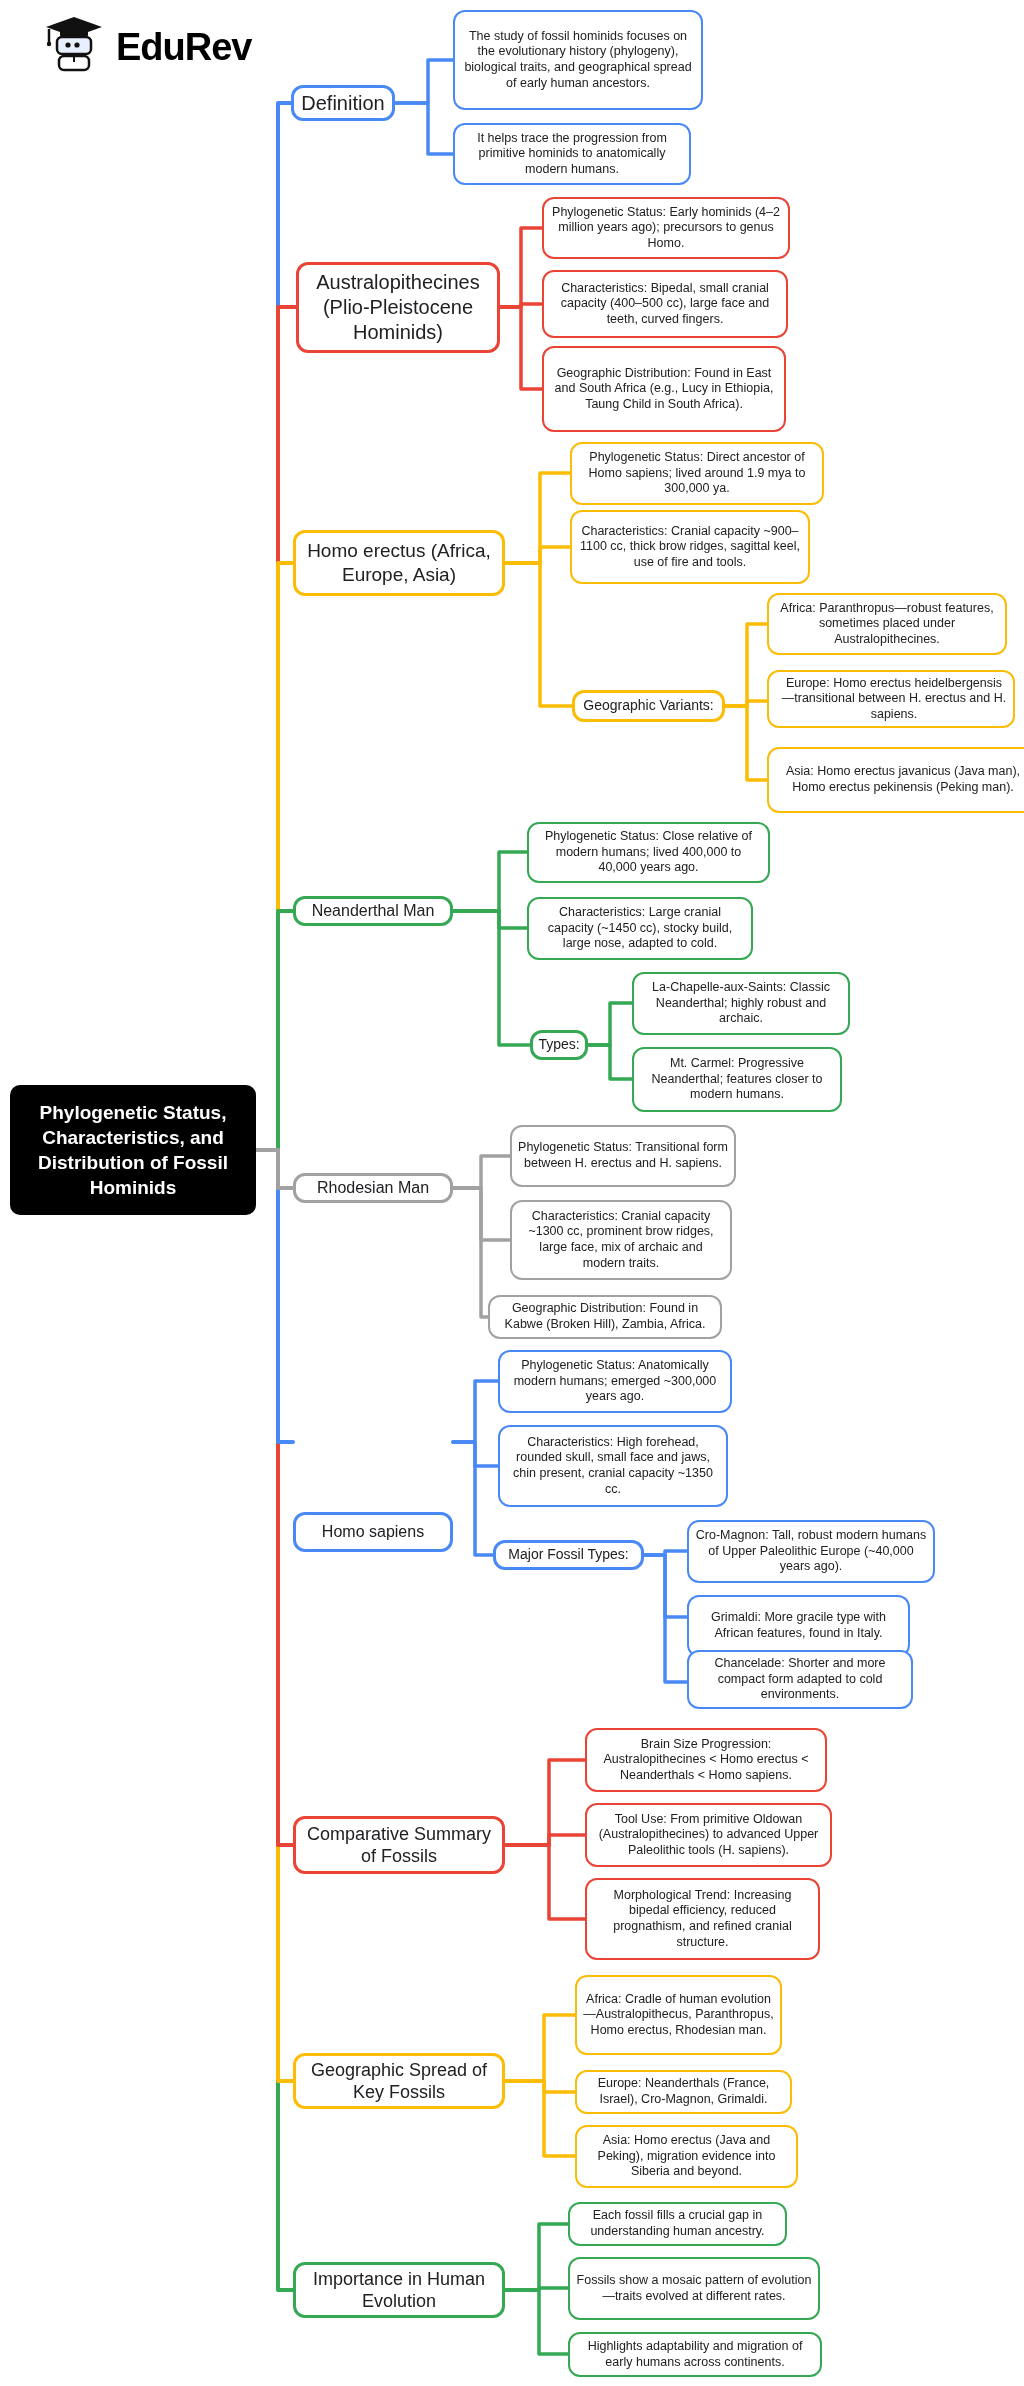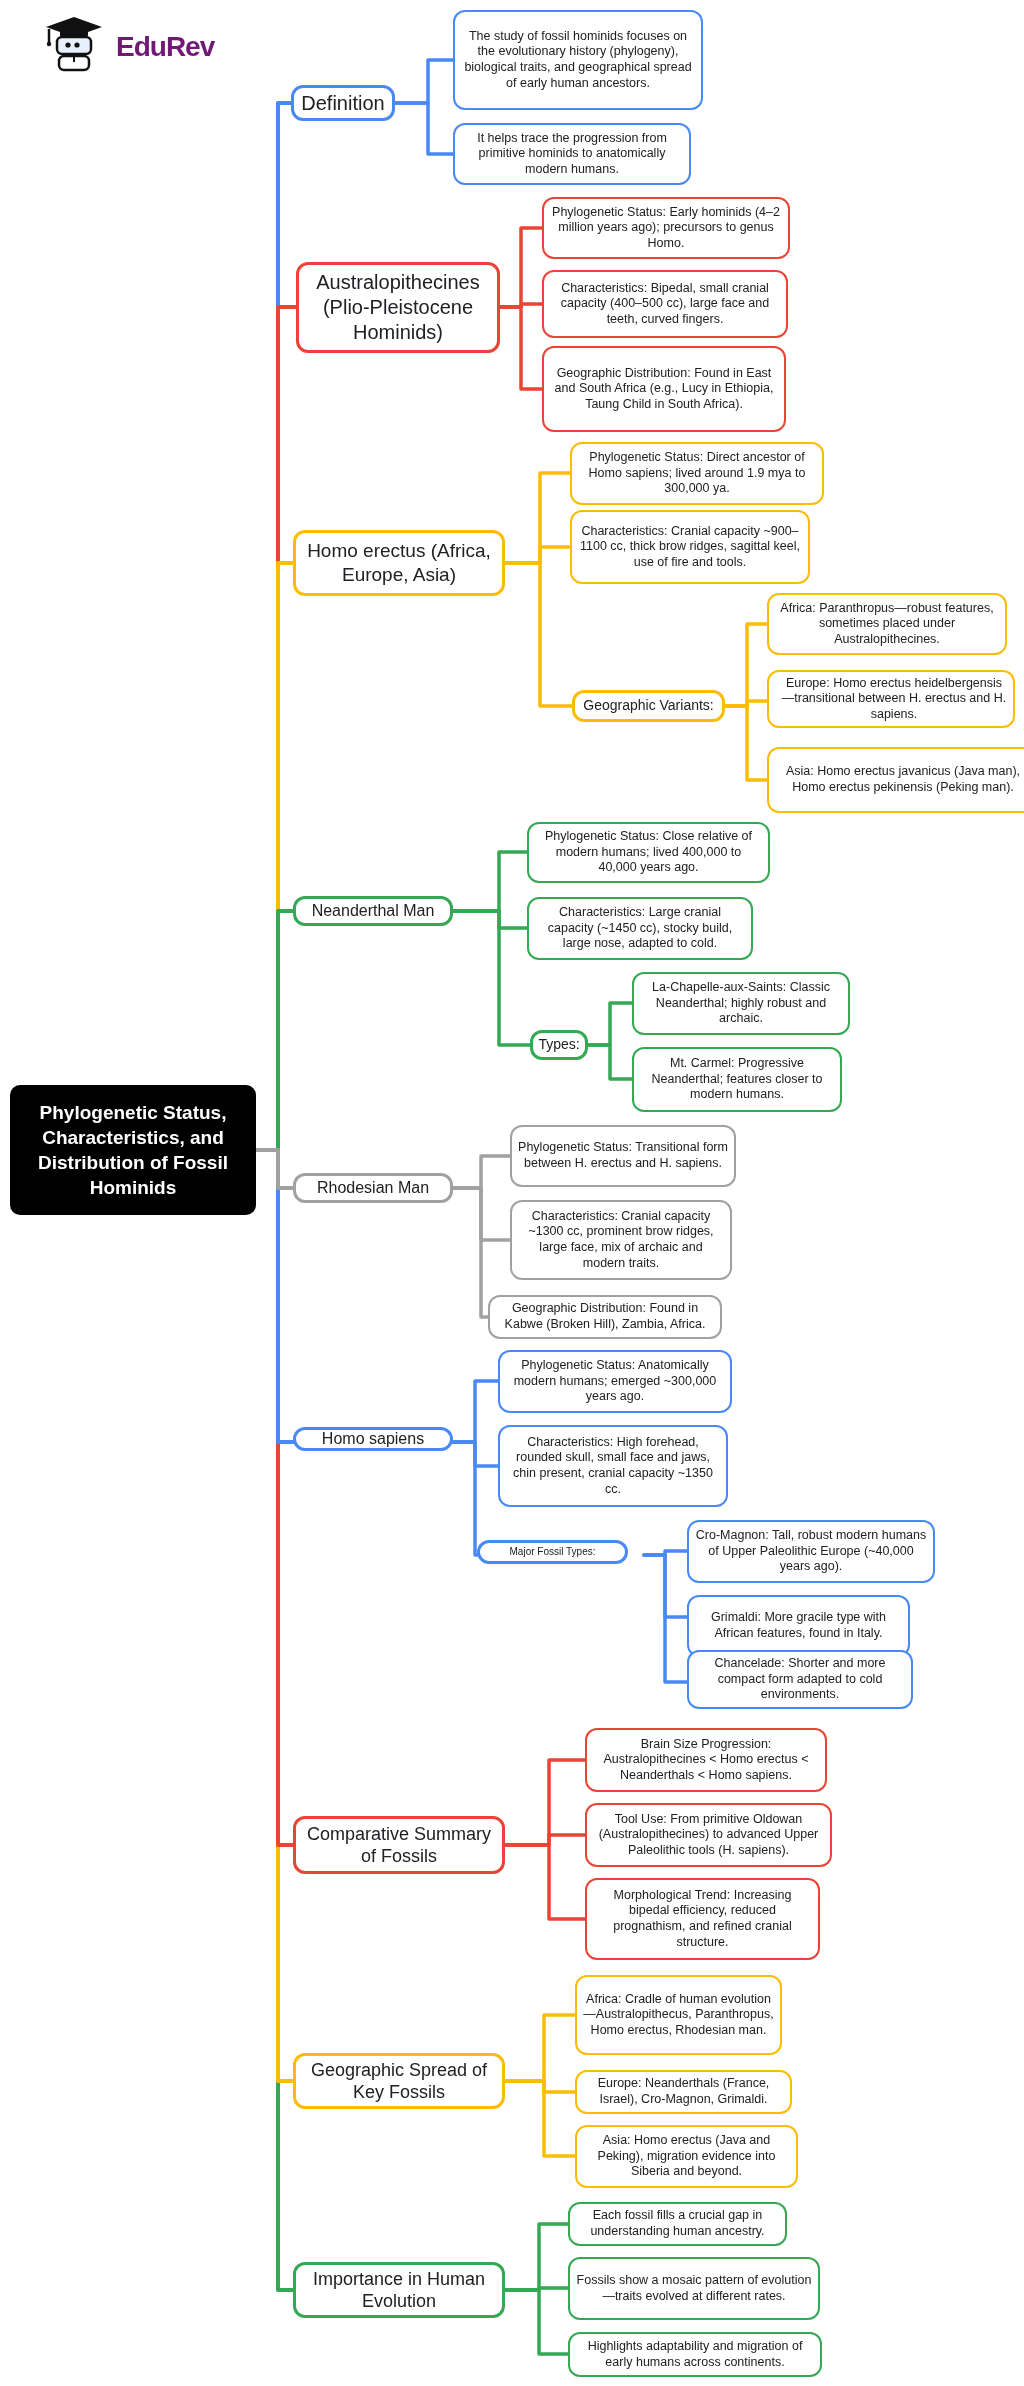--- a/index.html
+++ b/index.html
@@ -18,21 +18,21 @@
   .c-blue{border-color:#4989F5;}
   .c-red{border-color:#E94435;}
   .c-yellow{border-color:#FBBC05;}
   .c-green{border-color:#34A853;}
   .c-gray{border-color:#A1A1A1;}
   .center-node{
     background:#000000;color:#ffffff;border:none;border-radius:10px;
     font-weight:bold;font-size:19px;line-height:1.32;padding:19px 6px;
   }
   .logo{position:absolute;left:44px;top:16px;display:flex;align-items:center;gap:10px;}
-  .logo-text{font-size:28px;font-weight:bold;color:#701a75;letter-spacing:-1px;}
+  .logo-text{font-size:38px;font-weight:bold;color:#000000;letter-spacing:-1px;}
 </style>
 </head>
 <body>
 
 <div class="canvas">
 
   <svg class="lines" width="1024" height="2386" viewBox="0 0 1024 2386">
     <g fill="none" stroke-width="4" stroke-linejoin="round" stroke-linecap="round">
 
       <polyline points="256,1150 278,1150 278,103 291,103" stroke="#4989F5"></polyline>
@@ -134,24 +134,24 @@
   <div class="node child c-green" style="left:527px;top:897px;width:226px;height:63px;">Characteristics: Large cranial capacity (~1450 cc), stocky build, large nose, adapted to cold.</div>
   <div class="node c-green" style="left:530px;top:1030px;width:58px;height:30px;font-size:14px;">Types:</div>
   <div class="node child c-green" style="left:632px;top:972px;width:218px;height:63px;">La-Chapelle-aux-Saints: Classic Neanderthal; highly robust and archaic.</div>
   <div class="node child c-green" style="left:632px;top:1047px;width:210px;height:65px;">Mt. Carmel: Progressive Neanderthal; features closer to modern humans.</div>
 
   <div class="node c-gray" style="left:293px;top:1173px;width:160px;height:30px;font-size:16px;">Rhodesian Man</div>
   <div class="node child c-gray" style="left:510px;top:1125px;width:226px;height:62px;">Phylogenetic Status: Transitional form between H. erectus and H. sapiens.</div>
   <div class="node child c-gray" style="left:510px;top:1200px;width:222px;height:80px;">Characteristics: Cranial capacity ~1300 cc, prominent brow ridges, large face, mix of archaic and modern traits.</div>
   <div class="node child c-gray" style="left:488px;top:1295px;width:234px;height:44px;">Geographic Distribution: Found in Kabwe (Broken Hill), Zambia, Africa.</div>
 
-  <div class="node c-blue" style="left:293px;top:1427px;width:160px;height:24px;font-size:16px;">Homo sapiens</div>
+  <div class="node c-blue" style="left:293px;top:1512px;width:160px;height:40px;font-size:16px;">Homo sapiens</div>
   <div class="node child c-blue" style="left:498px;top:1350px;width:234px;height:63px;">Phylogenetic Status: Anatomically modern humans; emerged ~300,000 years ago.</div>
   <div class="node child c-blue" style="left:498px;top:1425px;width:230px;height:82px;">Characteristics: High forehead, rounded skull, small face and jaws, chin present, cranial capacity ~1350 cc.</div>
-  <div class="node c-blue" style="left:477px;top:1540px;width:151px;height:24px;font-size:10px;">Major Fossil Types:</div>
+  <div class="node c-blue" style="left:493px;top:1540px;width:151px;height:30px;font-size:14px;">Major Fossil Types:</div>
   <div class="node child c-blue" style="left:687px;top:1520px;width:248px;height:63px;">Cro-Magnon: Tall, robust modern humans of Upper Paleolithic Europe (~40,000 years ago).</div>
   <div class="node child c-blue" style="left:687px;top:1595px;width:223px;height:62px;">Grimaldi: More gracile type with African features, found in Italy.</div>
   <div class="node child c-blue" style="left:687px;top:1650px;width:226px;height:59px;">Chancelade: Shorter and more compact form adapted to cold environments.</div>
 
   <div class="node c-red" style="left:293px;top:1816px;width:212px;height:58px;font-size:18px;">Comparative Summary of Fossils</div>
   <div class="node child c-red" style="left:585px;top:1728px;width:242px;height:64px;">Brain Size Progression: Australopithecines &lt; Homo erectus &lt; Neanderthals &lt; Homo sapiens.</div>
   <div class="node child c-red" style="left:585px;top:1803px;width:247px;height:64px;">Tool Use: From primitive Oldowan (Australopithecines) to advanced Upper Paleolithic tools (H. sapiens).</div>
   <div class="node child c-red" style="left:585px;top:1878px;width:235px;height:82px;">Morphological Trend: Increasing bipedal efficiency, reduced prognathism, and refined cranial structure.</div>
 
   <div class="node c-yellow" style="left:293px;top:2053px;width:212px;height:56px;font-size:18px;">Geographic Spread of Key Fossils</div>

